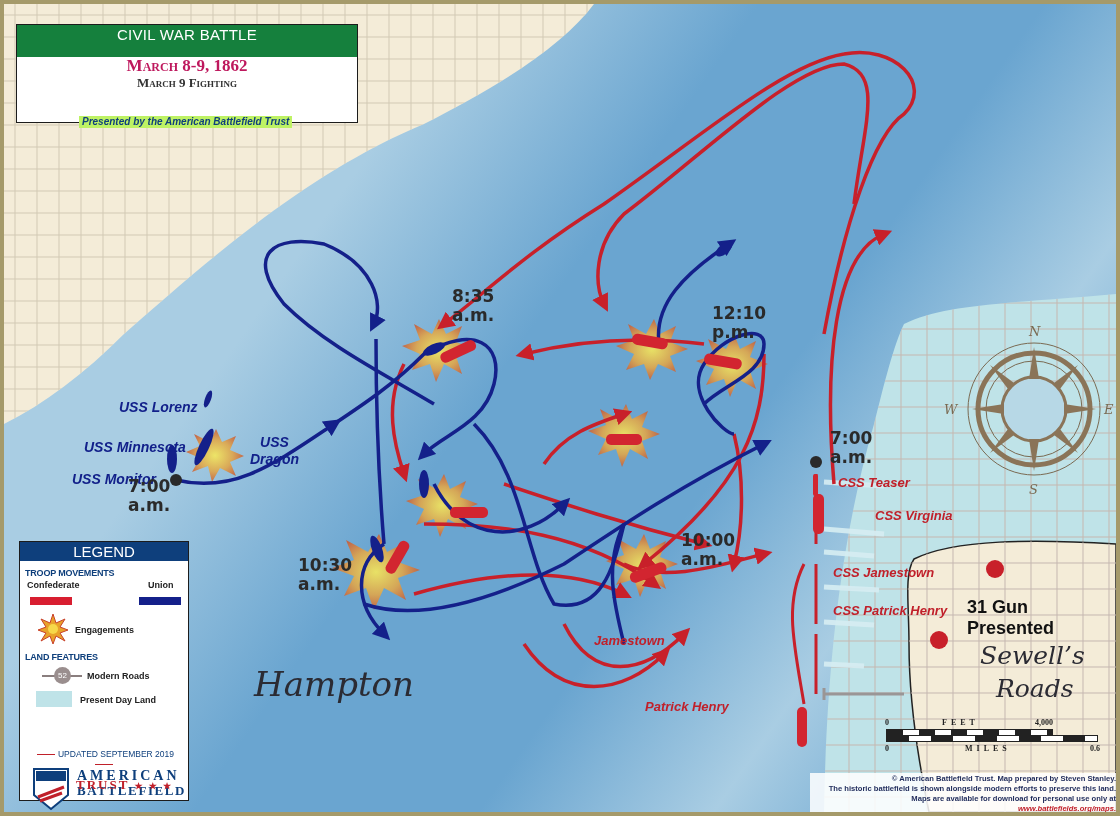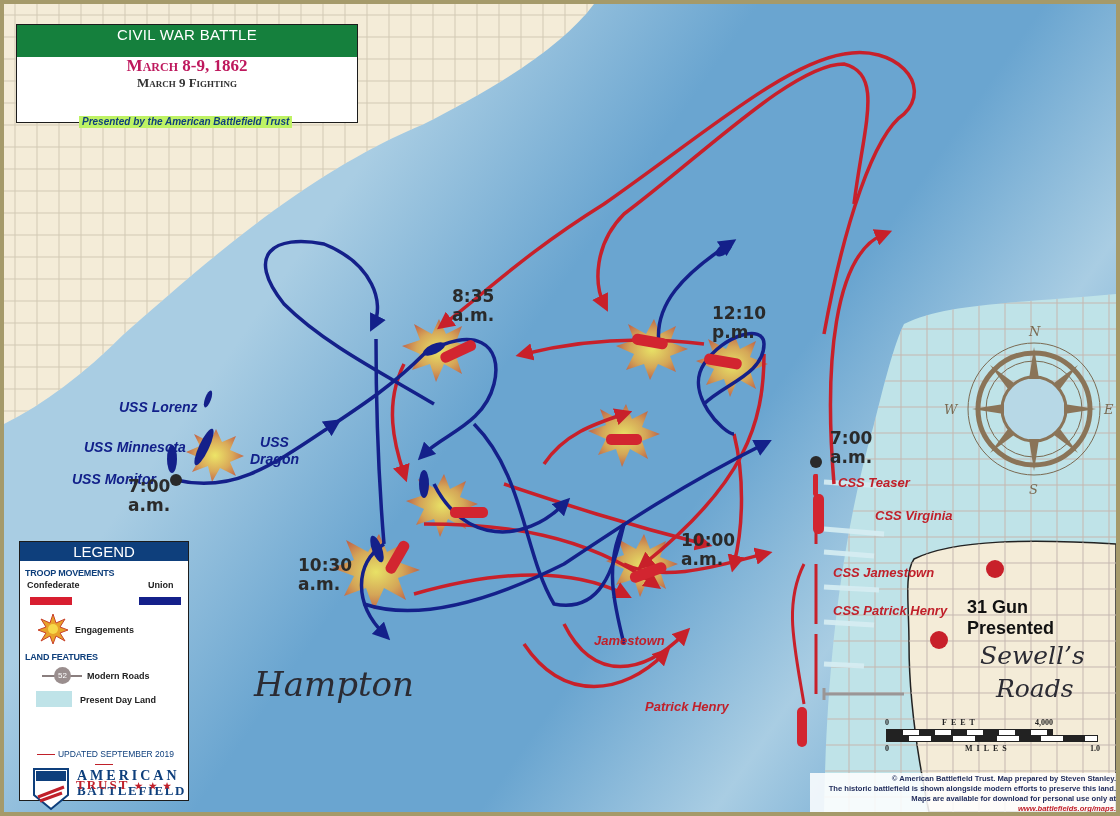--- a/index.html
+++ b/index.html
@@ -235,21 +235,21 @@
   <div class="lbl place" style="left:1100px;top:398px;font-size:13px;color:#7a6a52;">E</div>
 
   <div style="position:absolute;left:876px;top:714px;width:230px;height:40px;font-family:'Liberation Serif',serif;font-size:8px;font-weight:bold;color:#222;">
     <span style="position:absolute;left:5px;top:0;">0</span>
     <span style="position:absolute;left:62px;top:0;letter-spacing:4px;">FEET</span>
     <span style="position:absolute;left:155px;top:0;">4,000</span>
     <div style="position:absolute;left:6px;top:11px;width:165px;height:5px;background:repeating-linear-gradient(90deg,#222 0 16px,#fff 16px 32px);border:1px solid #222;"></div>
     <div style="position:absolute;left:6px;top:17px;width:210px;height:5px;background:repeating-linear-gradient(90deg,#222 0 22px,#fff 22px 44px);border:1px solid #222;"></div>
     <span style="position:absolute;left:5px;top:26px;">0</span>
     <span style="position:absolute;left:85px;top:26px;letter-spacing:4px;">MILES</span>
-    <span style="position:absolute;left:210px;top:26px;">1.0</span>
+    <span style="position:absolute;left:210px;top:26px;">0.6</span>
   </div>
 
   <div id="legend">
     <div class="bar">LEGEND</div>
     <div class="sec" style="top:26px;">TROOP MOVEMENTS</div>
     <div class="it" style="left:7px;top:38px;">Confederate</div>
     <div class="it" style="left:128px;top:38px;">Union</div>
     <div style="position:absolute;left:10px;top:55px;width:42px;height:8px;background:#d81e30;"></div>
     <div style="position:absolute;left:119px;top:55px;width:42px;height:8px;background:#14208a;"></div>
     <svg style="position:absolute;left:18px;top:72px;" width="30" height="30">

